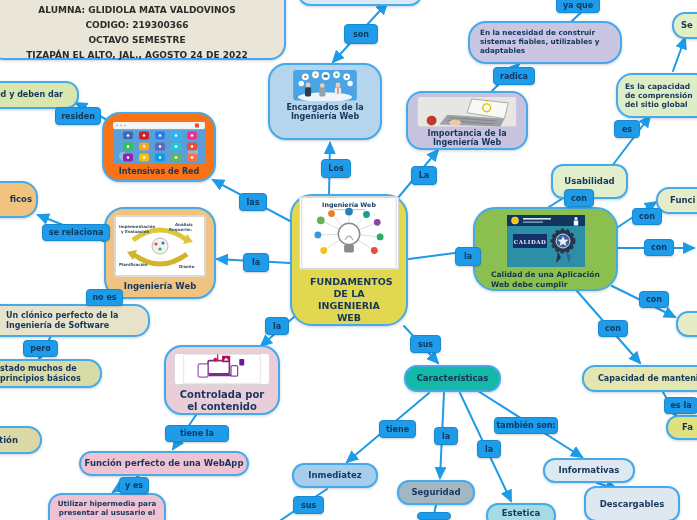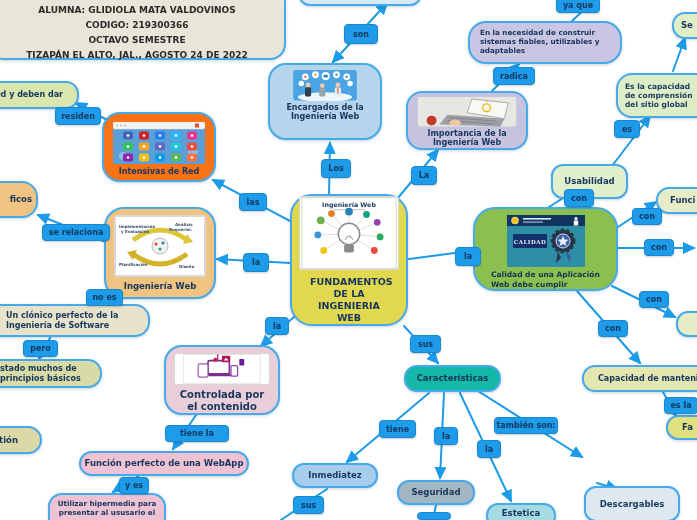--- a/index.html
+++ b/index.html
@@ -207,20 +207,23 @@
   </div>
 
   <div class="node" style="left:397px;top:480px;width:78px;height:25px;border-radius:12px;background:#a3b7c2;font-size:8.5px;justify-content:center;">
     <div class="cap">Seguridad</div>
   </div>
 
   <div class="node" style="left:486px;top:503px;width:70px;height:25px;border-radius:12px;background:#a5dbe2;font-size:8.5px;align-items:center;justify-content:flex-start;padding-top:3px;">
     <div class="cap">Estetica</div>
   </div>
 
+  <div class="node" style="left:543px;top:458px;width:92px;height:25px;border-radius:12px;background:#dde8f1;font-size:8.5px;">
+    <div class="cap">Informativas</div>
+  </div>
 
   <div class="node" style="left:584px;top:486px;width:96px;height:36px;border-radius:12px;background:#dde8f1;font-size:8.5px;">
     <div class="cap">Descargables</div>
   </div>
 
   <div class="node" style="left:102px;top:112px;width:114px;height:70px;border-radius:18px;background:#f97316;padding-top:5px;">
     <svg width="92" height="42" viewBox="0 0 92 42">
       <rect x="0" y="0" width="92" height="42" rx="2" fill="#5b9fd9"></rect>
       <rect x="0" y="0" width="92" height="7" rx="2" fill="#f5f5f5" stroke="#ddd" stroke-width="0.5"></rect>
       <circle cx="4" cy="3.5" r="1" fill="#bbb"></circle>

